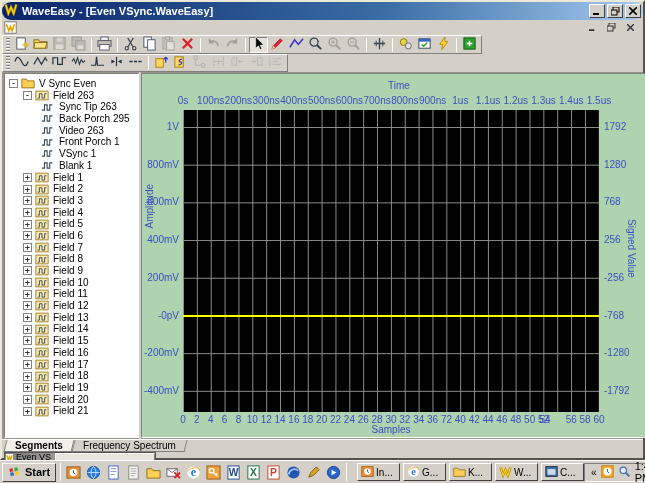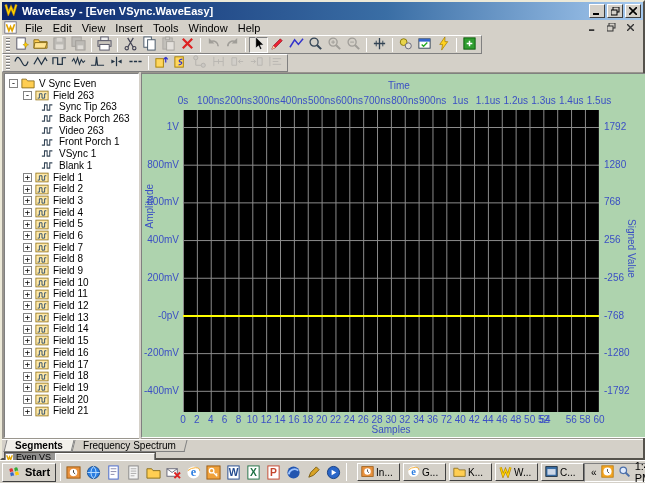--- a/index.html
+++ b/index.html
@@ -6,21 +6,21 @@
   html,body { width:645px; height:483px; }
   body { font-family:"Liberation Sans","DejaVu Sans",sans-serif; background:#d4d0c8; overflow:hidden; position:relative; }
   .screen { position:absolute; inset:0; width:645px; height:483px; }
 
   
   .app { position:absolute; left:0; top:0; width:645px; height:460px;
          border:2px solid; border-color:#ece9d8 #55524c #55524c #ece9d8; background:#d4d0c8; }
 
   .titlebar { position:absolute; left:0; top:0; right:0; height:18px;
               background:linear-gradient(90deg,#0a246a,#3a6ea5 60%,#a6caf0);
-              display:flex; align-items:center; padding:0 2px; }
+              display:flex; align-items:center; padding:0 2px;border-radius:9px; }
   .titlebar .ttl { color:#fff; font-size:11px; font-weight:bold; margin-left:4px; flex:1;
                    white-space:nowrap; overflow:hidden; }
   .winbtns { display:flex; gap:2px; }
   .winbtn { width:16px; height:14px; background:#d4d0c8; border:1px solid;
             border-color:#fff #404040 #404040 #fff; display:flex; align-items:center; justify-content:center; }
   .winbtn svg { display:block; }
 
   .menubar { position:absolute; left:0; top:18px; right:0; height:15px; background:#d4d0c8;
              display:flex; align-items:center; font-size:11px; padding:0 2px; }
   .menubar .mdi-icon { width:13px; height:13px; margin-right:3px; }
@@ -140,21 +140,20 @@
       </span>
     </div>
 
     <div class="menubar">
       <span class="mdi-icon">
         <svg width="13" height="13" viewBox="0 0 16 16">
             <rect x="1" y="1" width="14" height="14" fill="#fff" stroke="#667"></rect>
             <path d="M3 4 L6 12 L8 7 L10 12 L13 4" stroke="#e0a400" stroke-width="2" fill="none"></path>
           </svg>
       </span>
-      <span id="menu-items"><span class="menu-item">File</span><span class="menu-item">Edit</span><span class="menu-item">View</span><span class="menu-item">Insert</span><span class="menu-item">Tools</span><span class="menu-item">Window</span><span class="menu-item">Help</span></span>
       <span class="spacer"></span>
       <span class="mdi-btns">
         <span class="mdi-btn">
             <svg width="7" height="7" viewBox="0 0 8 8">
               <rect x="0" y="6" width="6" height="2" fill="#333"></rect>
             </svg>
           </span>
         <span class="mdi-btn">
             <svg width="9" height="9" viewBox="0 0 9 9">
               <rect x="2" y="0" width="6" height="5" fill="none" stroke="#333"></rect>
@@ -428,21 +427,21 @@
             </span>
             <span class="lbl">Sync Tip 263</span>
           </div>
           <div class="trow" style="padding-left: 36px;">
             <span style="width: 0px;"></span>
             <span class="ticon">
               <svg width="14" height="11" viewBox="0 0 16 12">
                 <path d="M1 9 h3 v-6 h3 v6 h3 v-6 h3" stroke="#345" fill="none" stroke-width="1.2"></path>
               </svg>
             </span>
-            <span class="lbl">Back Porch 263</span>
+            <span class="lbl">Back Porch 295</span>
           </div>
           <div class="trow" style="padding-left: 36px;">
             <span style="width: 0px;"></span>
             <span class="ticon">
               <svg width="14" height="11" viewBox="0 0 16 12">
                 <path d="M1 9 h3 v-6 h3 v6 h3 v-6 h3" stroke="#345" fill="none" stroke-width="1.2"></path>
               </svg>
             </span>
             <span class="lbl">Video 263</span>
           </div>

